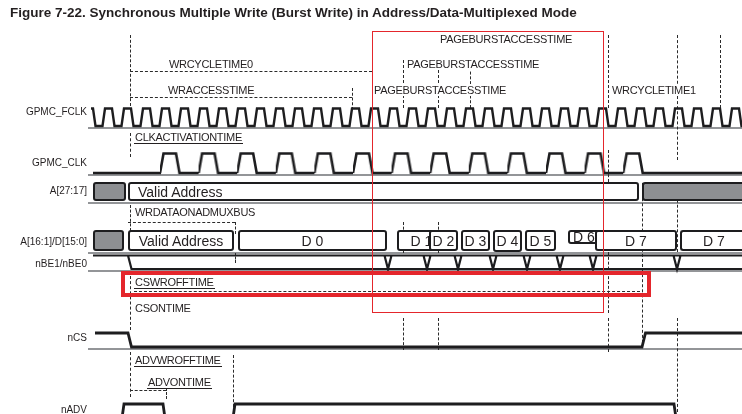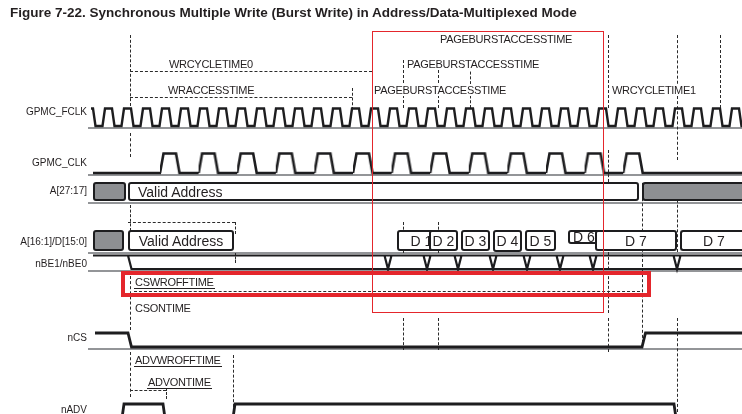--- a/index.html
+++ b/index.html
@@ -72,20 +72,22 @@
   <div class="siglbl" style="top:258px">nBE1/nBE0</div>
   <div class="siglbl" style="top:332px">nCS</div>
   <div class="siglbl" style="top:404px">nADV</div>
 
   <div class="tlbl" style="left:168px;top:58px">WRCYCLETIME0</div>
   <div class="tlbl" style="left:167px;top:84px">WRACCESSTIME</div>
   <div class="tlbl" style="left:439px;top:33px">PAGEBURSTACCESSTIME</div>
   <div class="tlbl" style="left:406px;top:58px">PAGEBURSTACCESSTIME</div>
   <div class="tlbl" style="left:373px;top:84px">PAGEBURSTACCESSTIME</div>
   <div class="tlbl" style="left:611px;top:84px">WRCYCLETIME1</div>
+  <div class="tlbl uline" style="left:134px;top:131px">CLKACTIVATIONTIME</div>
+  <div class="tlbl" style="left:134px;top:206px">WRDATAONADMUXBUS</div>
   <div class="tlbl uline" style="left:134px;top:276px;z-index:9">CSWROFFTIME</div>
   <div class="tlbl" style="left:134px;top:302px">CSONTIME</div>
   <div class="tlbl uline" style="left:134px;top:354px">ADVWROFFTIME</div>
   <div class="tlbl uline" style="left:147px;top:376px">ADVONTIME</div>
 
   <svg class="wave" style="left:88px;top:104px" width="654" height="27">
     <defs>
       <pattern id="fclkp" width="19" height="27" patternUnits="userSpaceOnUse">
         <path d="M0,4.5 L5,4.5 L7.5,22 L14.5,22 L17,4.5 L19,4.5" stroke="#1d1d1f" stroke-width="2.4" fill="none"></path>
       </pattern>
@@ -105,20 +107,23 @@
 
   <div class="busbox busgray" style="left:93px;top:182px;width:33px;height:19px"></div>
   <div class="busbox" style="left:128px;top:182px;width:511px;height:19px;justify-content:flex-start;padding-left:8px">
     <span>Valid Address</span>
   </div>
   <div class="busbox busgray" style="left:642px;top:182px;width:104px;height:19px;border-right:none"></div>
 
   <div class="busbox busgray" style="left:93px;top:230px;width:31px;height:21px"></div>
   <div class="busbox" style="left:128px;top:230px;width:106px;height:21px">
     <span>Valid Address</span>
+  </div>
+  <div class="busbox" style="left:238px;top:230px;width:149px;height:21px">
+    <span>D 0</span>
   </div>
   <div class="busbox" style="left:397px;top:230px;width:49px;height:21px">
     <span>D 1</span>
   </div>
   <div class="busbox" style="left:429px;top:230px;width:29px;height:21px">
     <span>D 2</span>
   </div>
   <div class="busbox" style="left:461px;top:230px;width:29px;height:21px">
     <span>D 3</span>
   </div>

